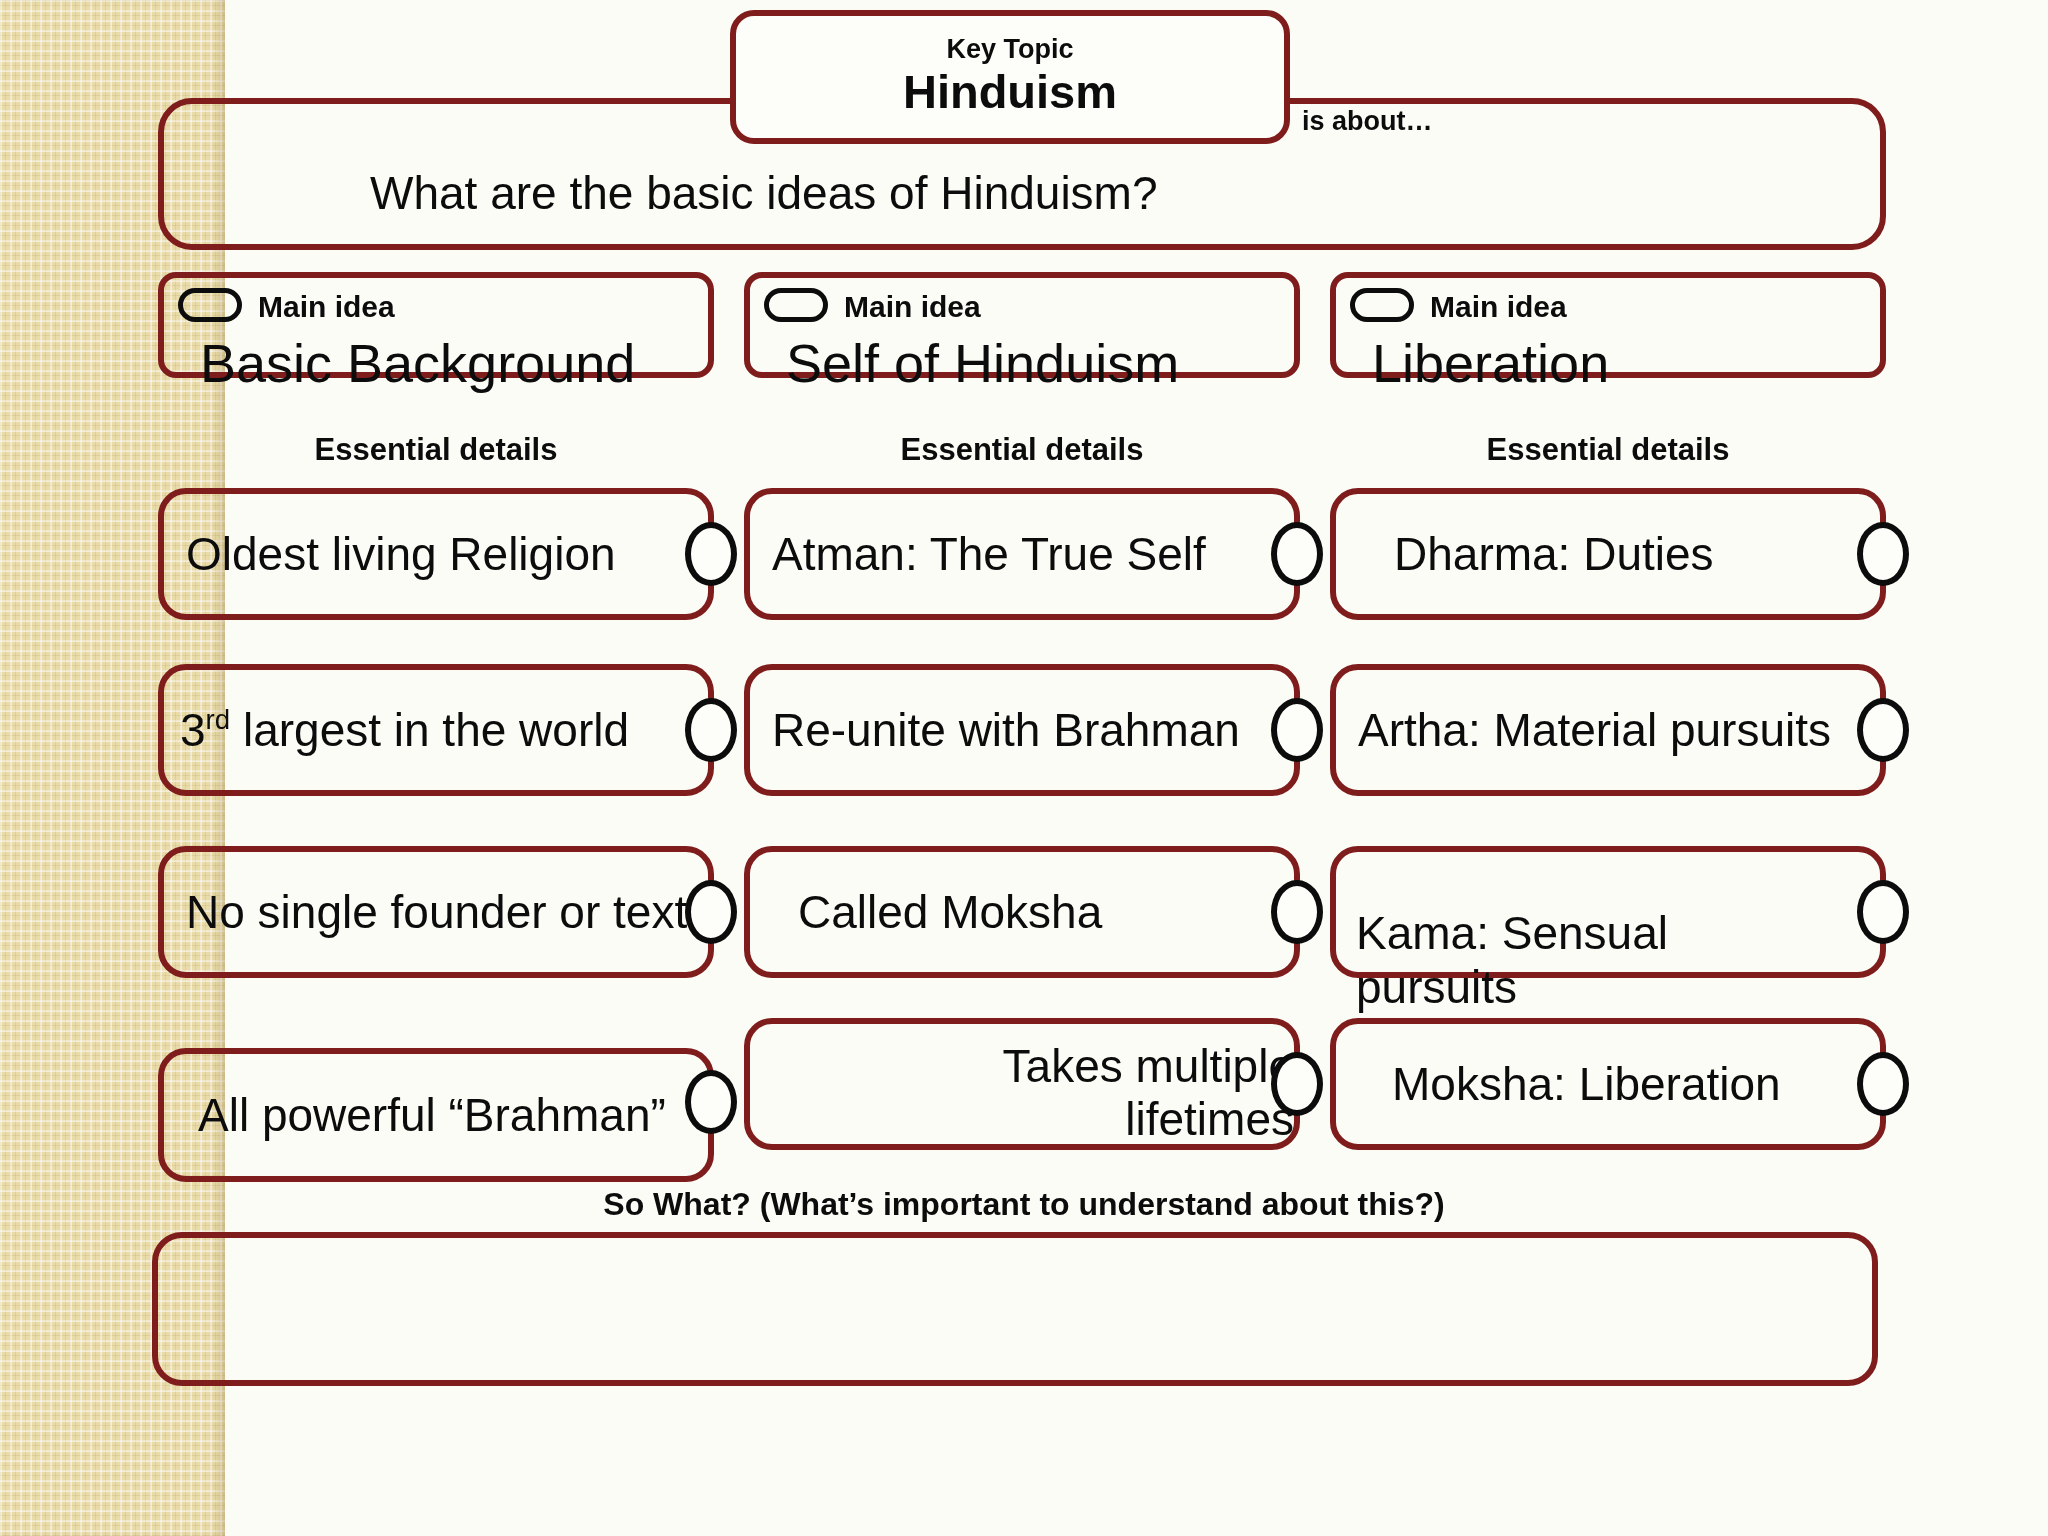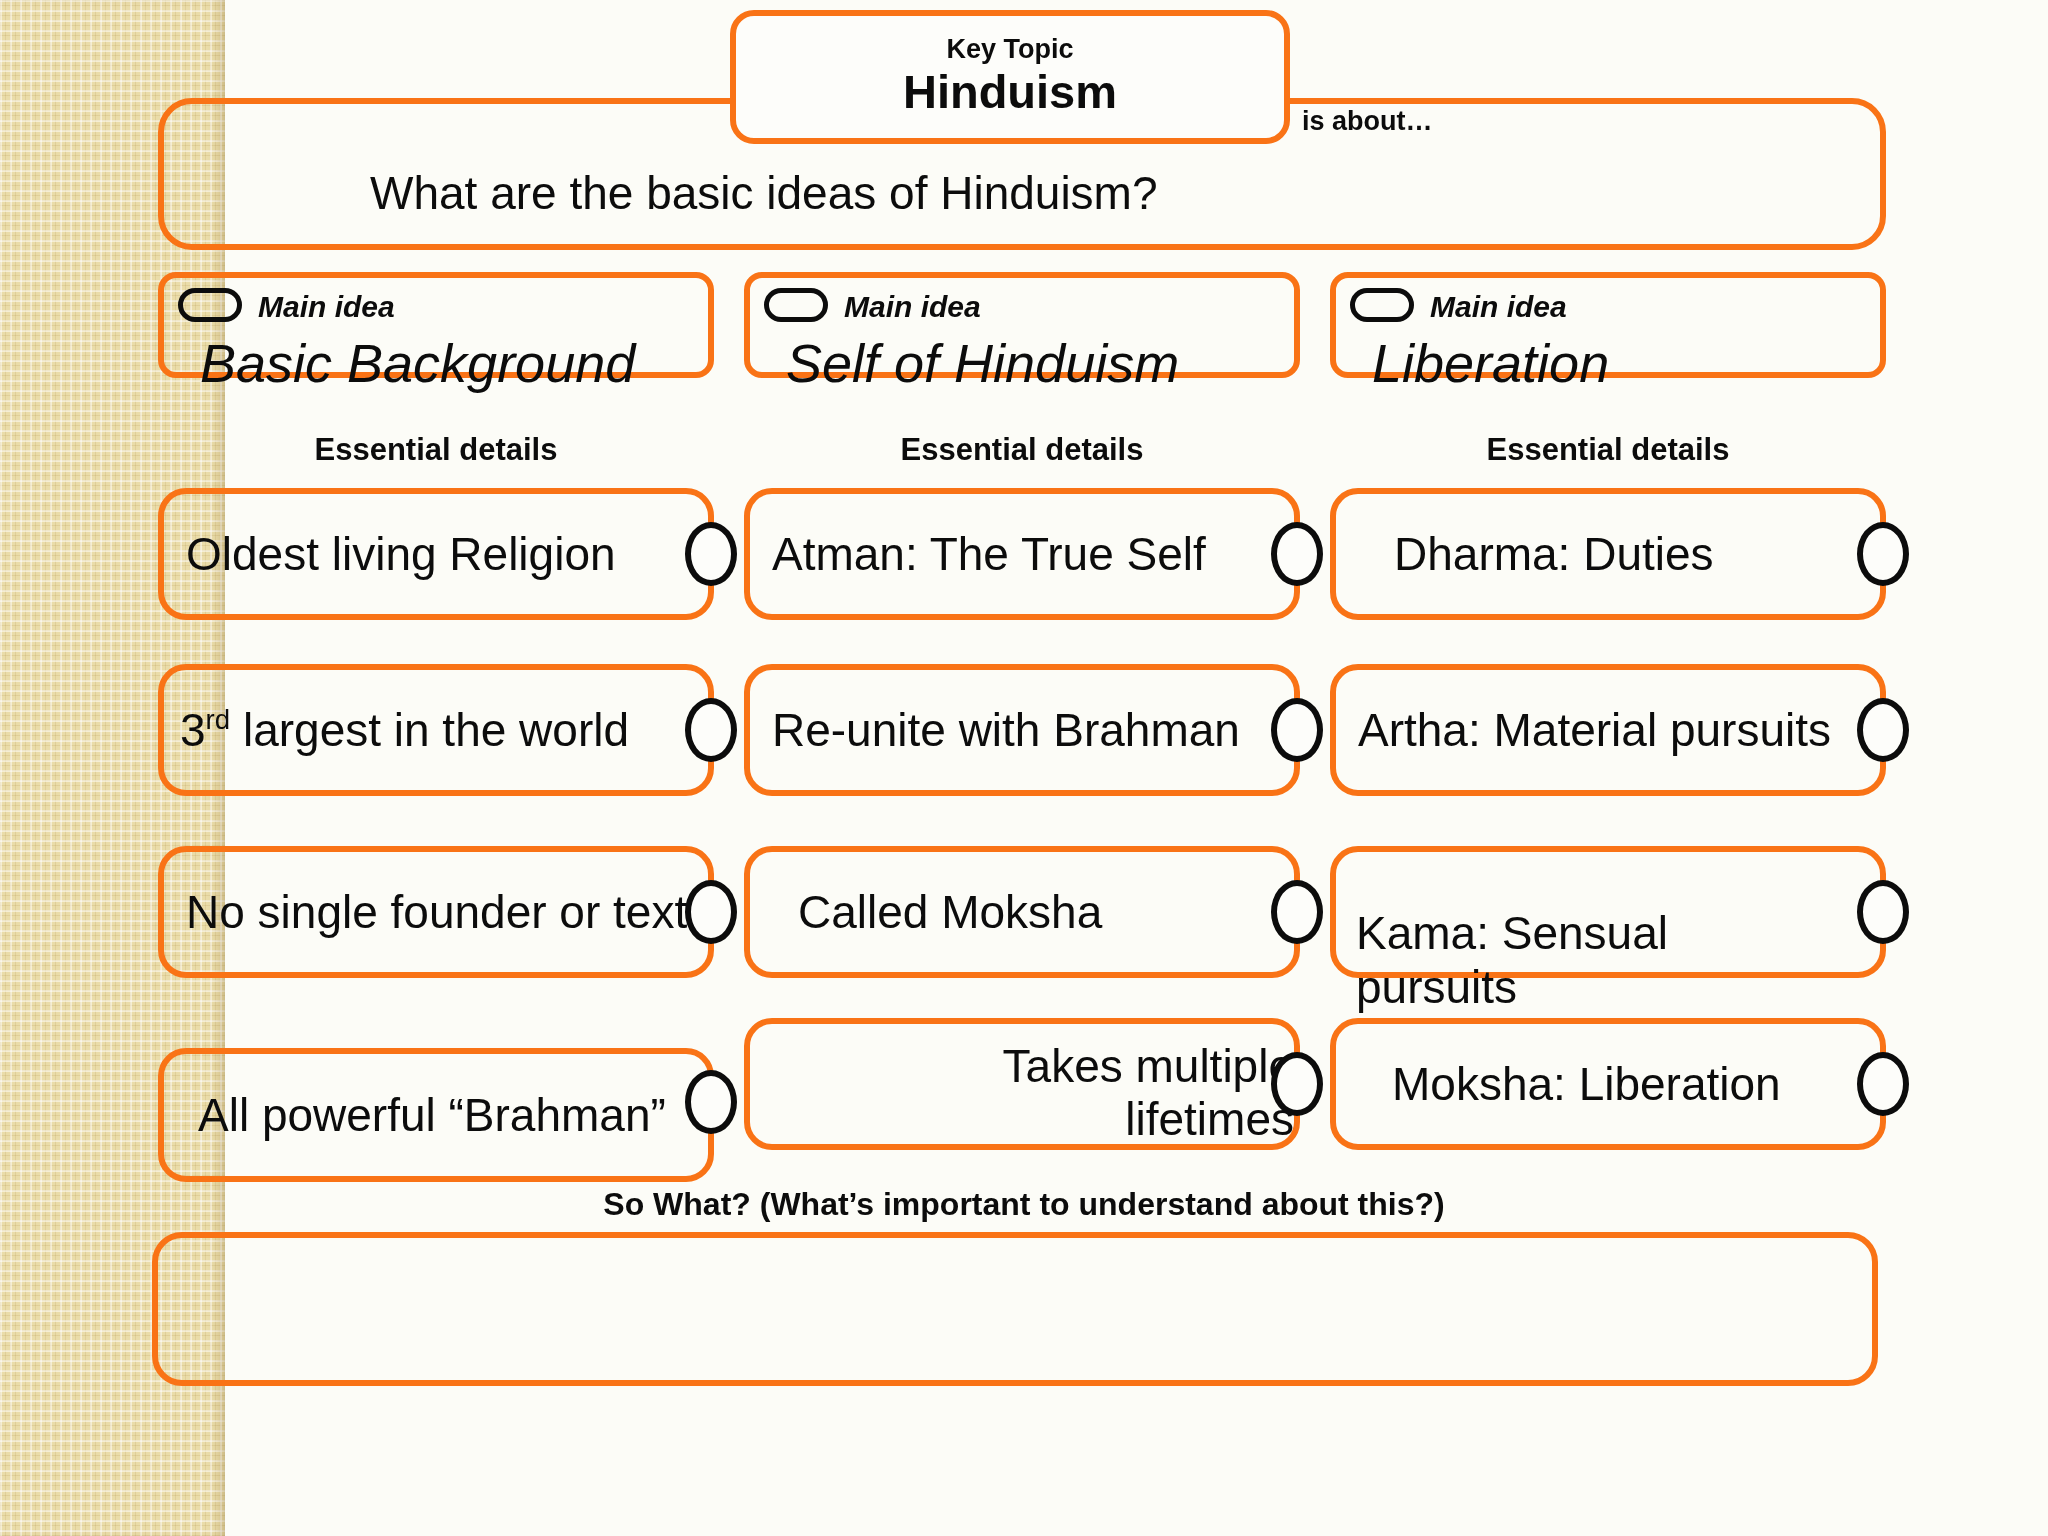--- a/index.html
+++ b/index.html
@@ -15,37 +15,37 @@
     background-image:
       linear-gradient(rgba(255,255,255,0.50) 2px, transparent 2px),
       linear-gradient(90deg, rgba(255,255,255,0.50) 2px, transparent 2px),
       linear-gradient(rgba(176,148,74,0.18) 1px, transparent 1px),
       linear-gradient(90deg, rgba(176,148,74,0.18) 1px, transparent 1px);
     background-size:10px 10px,10px 10px,5px 5px,5px 5px;
     box-shadow: inset -10px 0 12px -6px rgba(130,100,40,.35);
   }
   .box{
     position:absolute;box-sizing:border-box;
-    border:6px solid #f97316;border-radius:30px;background:transparent;
+    border:6px solid #7f1d1d;border-radius:30px;background:transparent;
   }
   .opaque{background:#fdfdfa;}
   .title{
     position:absolute;left:204px;top:26px;
     font-size:47px;font-weight:bold;letter-spacing:.5px;white-space:nowrap;
   }
   .keytopic{
     left:730px;top:10px;width:560px;height:134px;border-radius:24px;z-index:6;
     display:flex;flex-direction:column;align-items:center;justify-content:center;
   }
   .kt-label{font-size:27px;font-weight:bold;line-height:1.1;}
   .kt-topic{font-size:47px;font-weight:bold;line-height:1.15;}
   .isabout{position:absolute;left:1302px;top:106px;font-size:27px;font-weight:bold;z-index:7;white-space:nowrap;}
   .qbox{left:158px;top:98px;width:1728px;height:152px;border-radius:34px;z-index:2;}
   .qtext{position:absolute;left:206px;top:62px;font-size:46px;white-space:nowrap;}
-  .mainbox{top:272px;width:556px;height:106px;border-radius:18px;z-index:3;font-style:italic;}
+  .mainbox{top:272px;width:556px;height:106px;border-radius:18px;z-index:3;}
   .pill{
     position:absolute;left:14px;top:10px;width:64px;height:34px;box-sizing:border-box;
     border:5px solid #0c0c0c;border-radius:18px;background:transparent;
   }
   .mi-label{position:absolute;left:94px;top:12px;font-size:30px;font-weight:bold;white-space:nowrap;}
   .mi-text{position:absolute;left:36px;top:54px;font-size:54px;white-space:nowrap;}
   .ed-label{
     position:absolute;top:432px;width:556px;text-align:center;
     font-size:31px;font-weight:bold;z-index:3;white-space:nowrap;
   }

